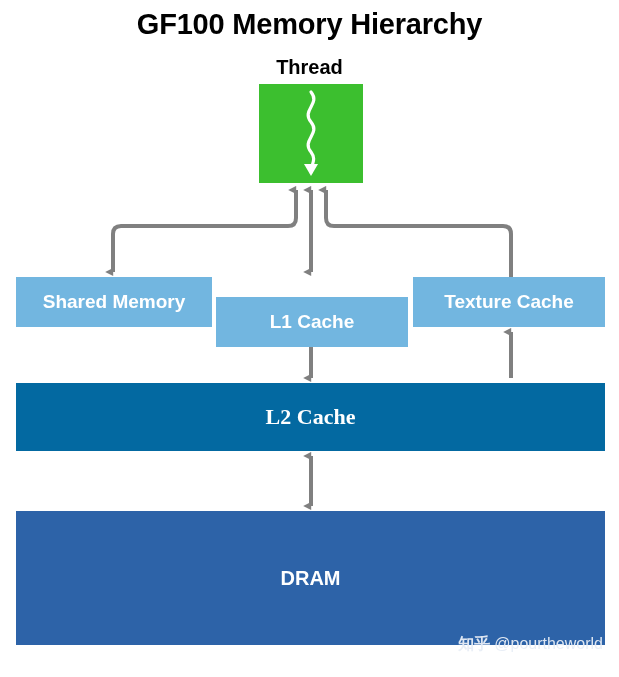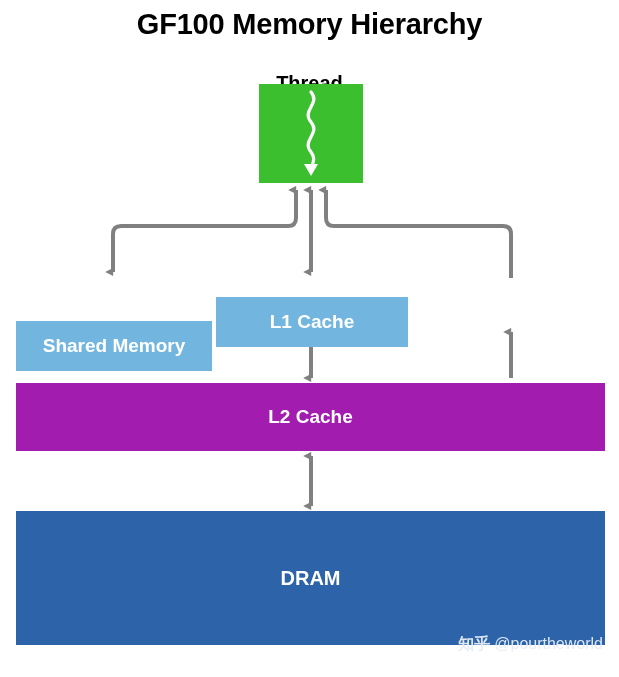--- a/index.html
+++ b/index.html
@@ -30,21 +30,21 @@
     font-size: 29px;
     font-weight: bold;
     color: #000000;
     letter-spacing: -0.2px;
   }
 
   
   .thread-label {
     position: absolute;
     left: 0;
-    top: 72px;
+    top: 56px;
     width: 619px;
     text-align: center;
     font-size: 20px;
     font-weight: bold;
     color: #000000;
   }
 
   
   .box {
     position: absolute;
@@ -64,21 +64,20 @@
     background: #3cbf2f;
   }
 
   .box-shared {
     left: 16px;
     top: 277px;
     width: 196px;
     height: 50px;
     background: #72b6e0;
     font-size: 19px;
-    margin-top: 44px;
   }
 
   .box-l1 {
     left: 216px;
     top: 277px;
     width: 192px;
     height: 50px;
     background: #72b6e0;
     font-size: 19px;
     margin-top: 20px;
@@ -91,22 +90,23 @@
     height: 50px;
     background: #72b6e0;
     font-size: 19px;
   }
 
   .box-l2 {
     left: 16px;
     top: 383px;
     width: 589px;
     height: 68px;
-    background: #a21caf;
-    font-size: 19px;
+    background: #0369a1;
+    font-size: 22px;
+    font-family: Liberation Serif, serif;
   }
 
   .box-dram {
     left: 16px;
     top: 511px;
     width: 589px;
     height: 134px;
     background: #2d63a8;
     font-size: 20px;
   }
@@ -177,20 +177,23 @@
   </div>
 
   <div class="box box-shared">
     <span>Shared Memory</span>
   </div>
 
   <div class="box box-l1">
     <span>L1 Cache</span>
   </div>
 
+  <div class="box box-texture">
+    <span>Texture Cache</span>
+  </div>
 
   <div class="box box-l2">
     <span>L2 Cache</span>
   </div>
 
   <div class="box box-dram">
     <span>DRAM</span>
   </div>
 
   <div class="watermark">

